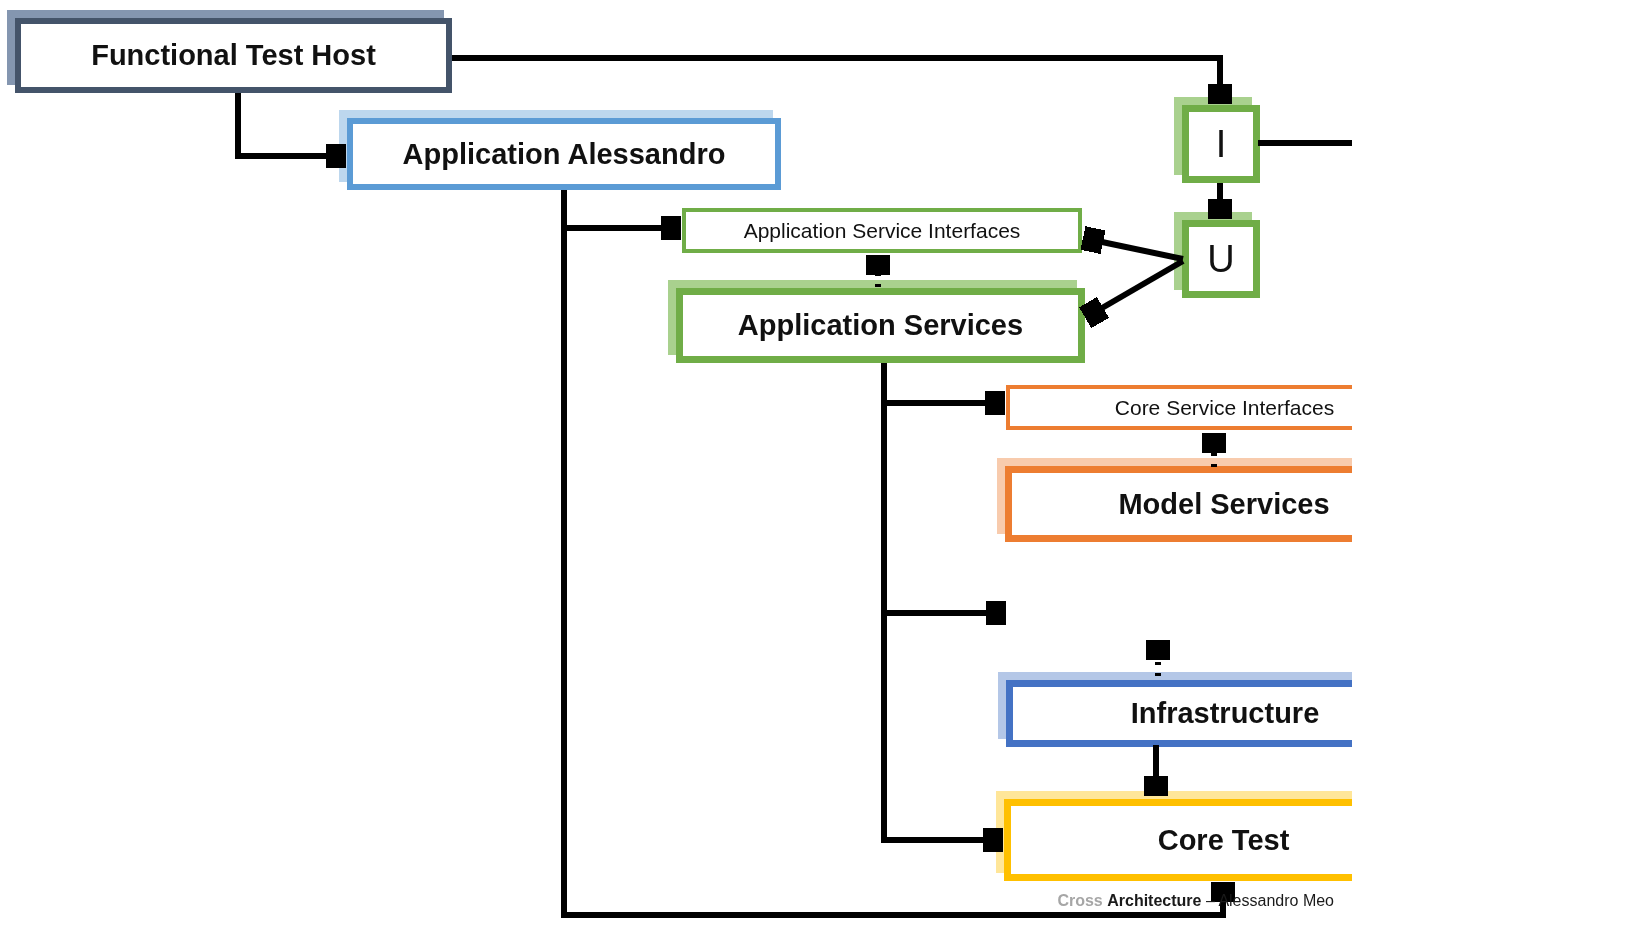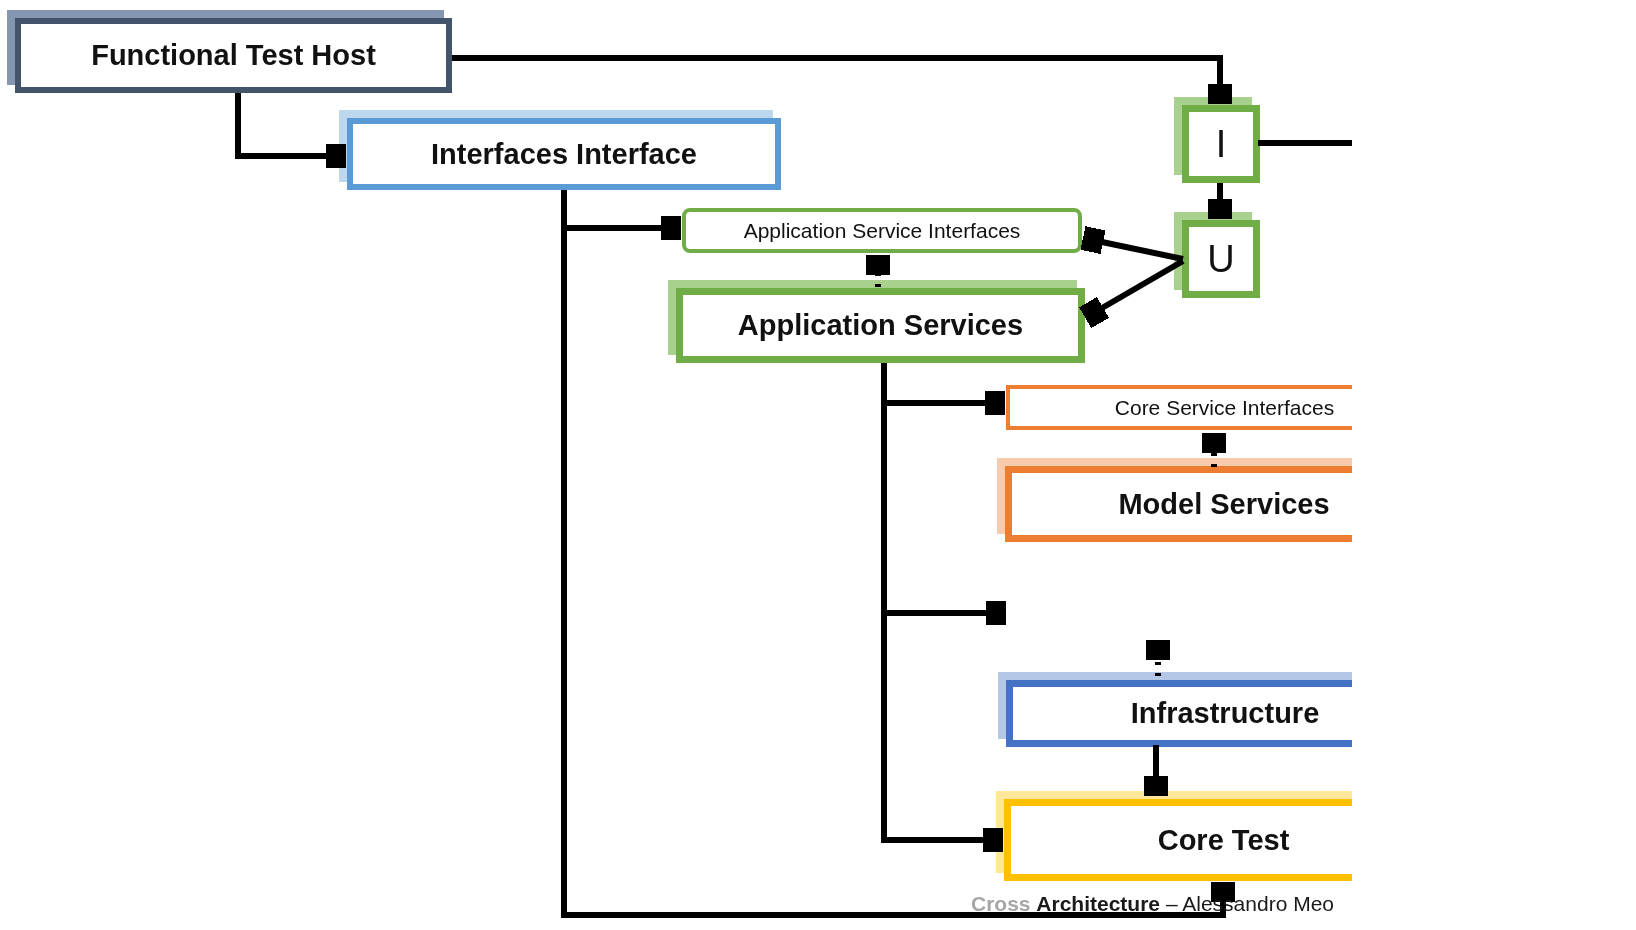--- a/index.html
+++ b/index.html
@@ -15,48 +15,48 @@
   .box.thick{border:7px solid #000;}
   .box.thin{border:4px solid #000;}
   .box.b6{border-width:6px;}
   .lbl-big{font-size:29px;font-weight:bold;letter-spacing:0px;}
   .lbl-mid{font-size:21px;font-weight:normal;}
   .lbl-letter{font-size:38px;font-weight:normal;}
   svg.wires{position:absolute;left:0;top:0;pointer-events:none;}
   svg.wires path{stroke:#000;stroke-width:6;fill:none;}
   svg.wires path.dashed{stroke-dasharray:3 8;}
   .footer{
-    position:absolute;top:892px;right:18px;font-size:21px;color:#1a1a1a;
+    position:absolute;top:892px;right:18px;font-size:16px;color:#1a1a1a;
     white-space:nowrap;
   }
   .footer .gray{font-weight:bold;}
   .footer .bold{font-weight:bold;}
 </style>
 </head>
 <body>
 
 <div class="stage">
 
   <div class="box thick b6 lbl-big" style="left: 15px; top: 18px; width: 437px; height: 75px; border-color: rgb(68, 84, 106); box-shadow: rgb(132, 150, 176) -8px -8px 0px 0px;">
     <span>Functional Test Host</span>
   </div>
 
   <div class="box thick b6 lbl-big" style="left: 347px; top: 118px; width: 434px; height: 72px; border-color: rgb(91, 155, 213); box-shadow: rgb(189, 215, 238) -8px -8px 0px 0px;">
-    <span>Interfaces Interface</span>
+    <span>Application Alessandro</span>
   </div>
 
   <div class="box thick lbl-letter" style="left: 1182px; top: 105px; width: 78px; height: 78px; border-color: rgb(112, 173, 71); box-shadow: rgb(169, 209, 142) -8px -8px 0px 0px;">
     <span>I</span>
   </div>
 
   <div class="box thick lbl-letter" style="left: 1182px; top: 220px; width: 78px; height: 78px; border-color: rgb(112, 173, 71); box-shadow: rgb(169, 209, 142) -8px -8px 0px 0px;">
     <span>U</span>
   </div>
 
-  <div class="box thin lbl-mid" style="left: 682px; top: 208px; width: 400px; height: 45px; border-color: rgb(112, 173, 71); border-radius: 8px;">
+  <div class="box thin lbl-mid" style="left: 682px; top: 208px; width: 400px; height: 45px; border-color: rgb(112, 173, 71);">
     <span>Application Service Interfaces</span>
   </div>
 
   <div class="box thin lbl-mid" style="left: 1006px; top: 385px; width: 437px; height: 45px; border-color: rgb(237, 125, 49);">
     <span>Core Service Interfaces</span>
   </div>
 
   <div class="box thick lbl-big" style="left: 676px; top: 288px; width: 409px; height: 75px; border-color: rgb(112, 173, 71); box-shadow: rgb(169, 209, 142) -8px -8px 0px 0px;">
     <span>Application Services</span>
   </div>

